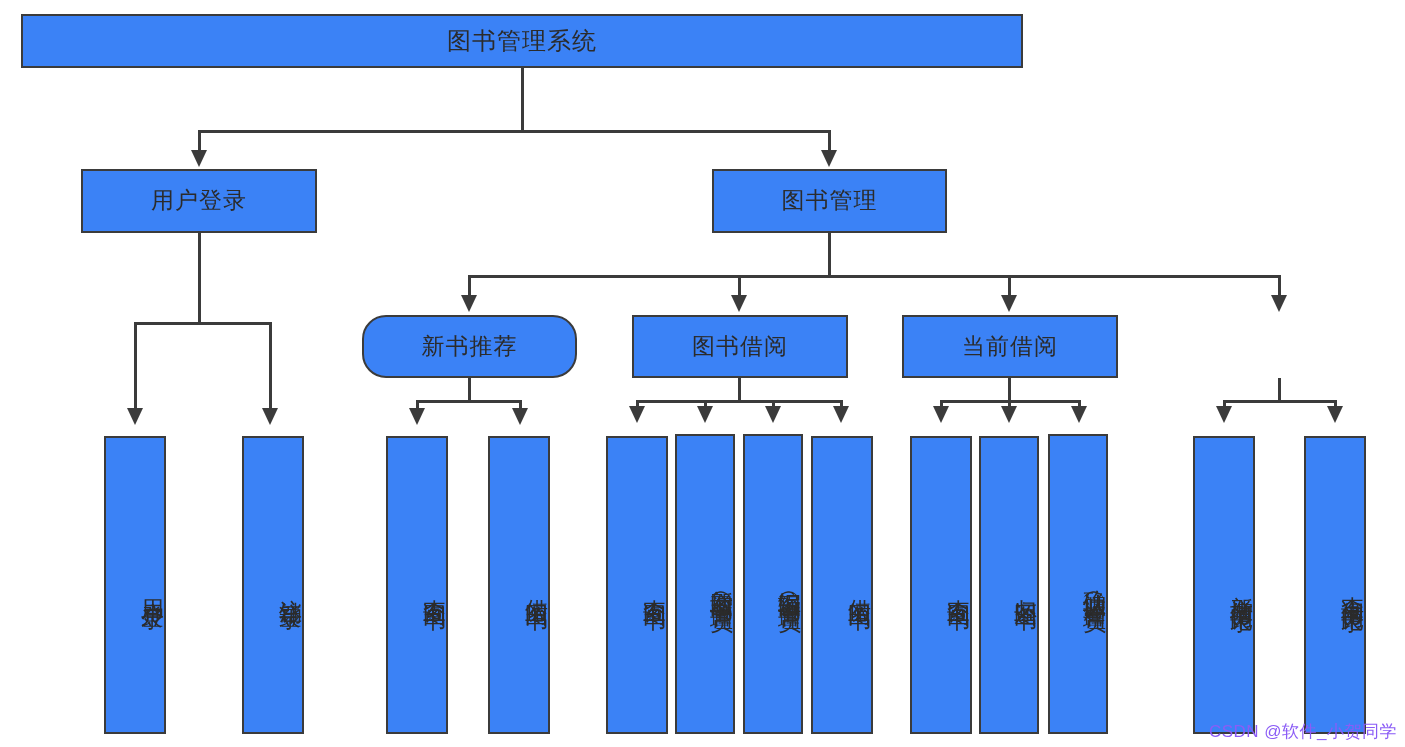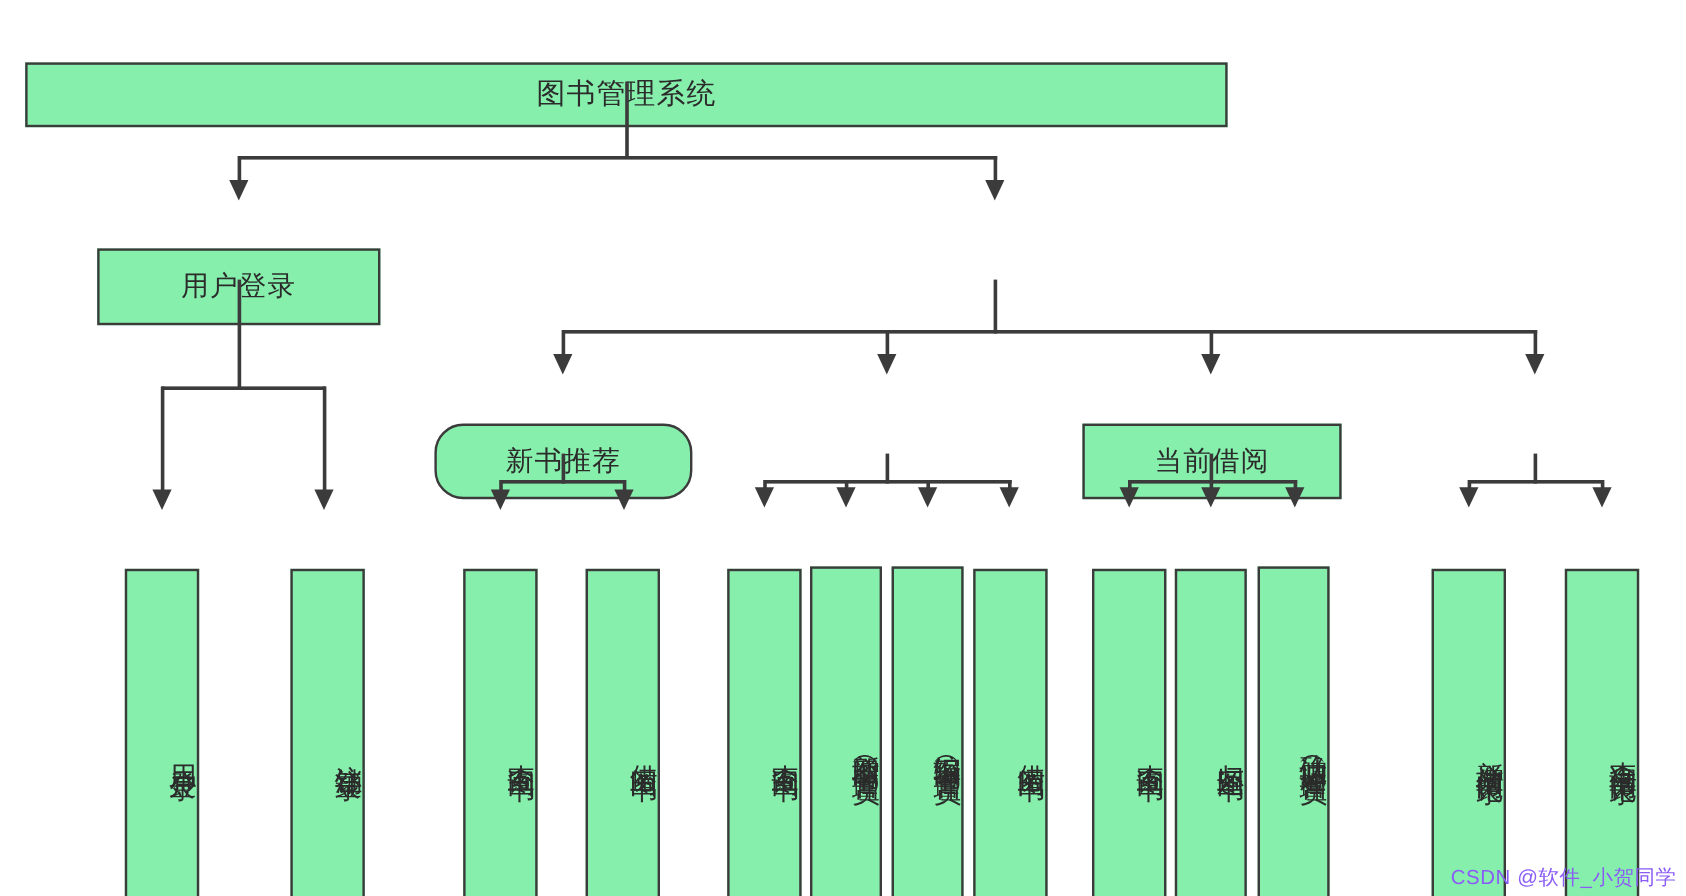--- a/index.html
+++ b/index.html
@@ -16,27 +16,26 @@
     height: 747px;
     background: #ffffff;
     overflow: hidden;
   }
 
   
   .node {
     position: absolute;
     box-sizing: border-box;
     border: 2.5px solid #3b3b3b;
-    background: #86efac;
+    background: #3b82f6;
     color: #2b2b2b;
     display: flex;
     align-items: center;
     justify-content: center;
     text-align: center;
-    margin-top: 38px;
   }
   .node.horiz {
     font-size: 23px;
     letter-spacing: 1px;
     line-height: 1.2;
   }
   .node.root {
     font-size: 24px;
   }
   
@@ -99,20 +98,21 @@
   <div class="hline" style="left:199px; top:130px; width:632px;"></div>
 
   <div class="vline" style="left:198px; top:130px; width:3px; height:23px;"></div>
   <div class="arrow" style="left:191px; top:150px;"></div>
 
   <div class="vline" style="left:828px; top:130px; width:3px; height:23px;"></div>
   <div class="arrow" style="left:821px; top:150px;"></div>
 
   <div class="node horiz" style="left:81px; top:169px; width:236px; height:64px;">用户登录</div>
 
+  <div class="node horiz" style="left:712px; top:169px; width:235px; height:64px;">图书管理</div>
 
   <div class="vline" style="left:198px; top:233px; width:3px; height:92px;"></div>
   <div class="hline" style="left:135px; top:322px; width:136px;"></div>
   <div class="vline" style="left:134px; top:322px; width:3px; height:89px;"></div>
   <div class="arrow" style="left:127px; top:408px;"></div>
   <div class="vline" style="left:269px; top:322px; width:3px; height:89px;"></div>
   <div class="arrow" style="left:262px; top:408px;"></div>
 
   <div class="vline" style="left:828px; top:233px; width:3px; height:45px;"></div>
   <div class="hline" style="left:469px; top:275px; width:812px;"></div>
@@ -120,20 +120,21 @@
   <div class="arrow" style="left:461px; top:295px;"></div>
   <div class="vline" style="left:738px; top:275px; width:3px; height:23px;"></div>
   <div class="arrow" style="left:731px; top:295px;"></div>
   <div class="vline" style="left:1008px; top:275px; width:3px; height:23px;"></div>
   <div class="arrow" style="left:1001px; top:295px;"></div>
   <div class="vline" style="left:1278px; top:275px; width:3px; height:23px;"></div>
   <div class="arrow" style="left:1271px; top:295px;"></div>
 
   <div class="node horiz" style="left:362px; top:315px; width:215px; height:63px;border-radius:24px;">新书推荐</div>
 
+  <div class="node horiz" style="left:632px; top:315px; width:216px; height:63px;">图书借阅</div>
 
   <div class="node horiz" style="left:902px; top:315px; width:216px; height:63px;">当前借阅</div>
 
 
   <div class="vline" style="left:468px; top:378px; width:3px; height:25px;"></div>
   <div class="hline" style="left:417px; top:400px; width:104px;"></div>
   <div class="vline" style="left:416px; top:400px; width:3px; height:11px;"></div>
   <div class="arrow" style="left:409px; top:408px;"></div>
   <div class="vline" style="left:519px; top:400px; width:3px; height:11px;"></div>
   <div class="arrow" style="left:512px; top:408px;"></div>

